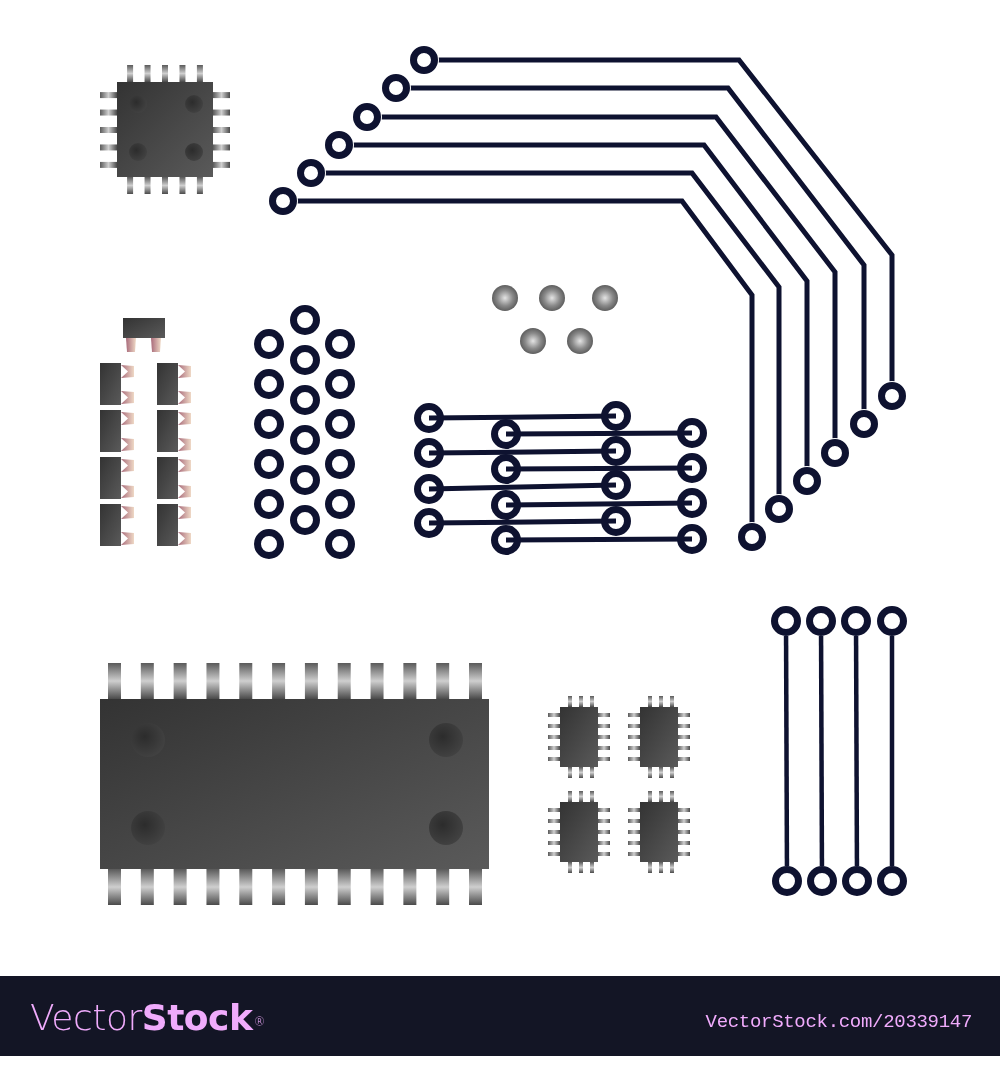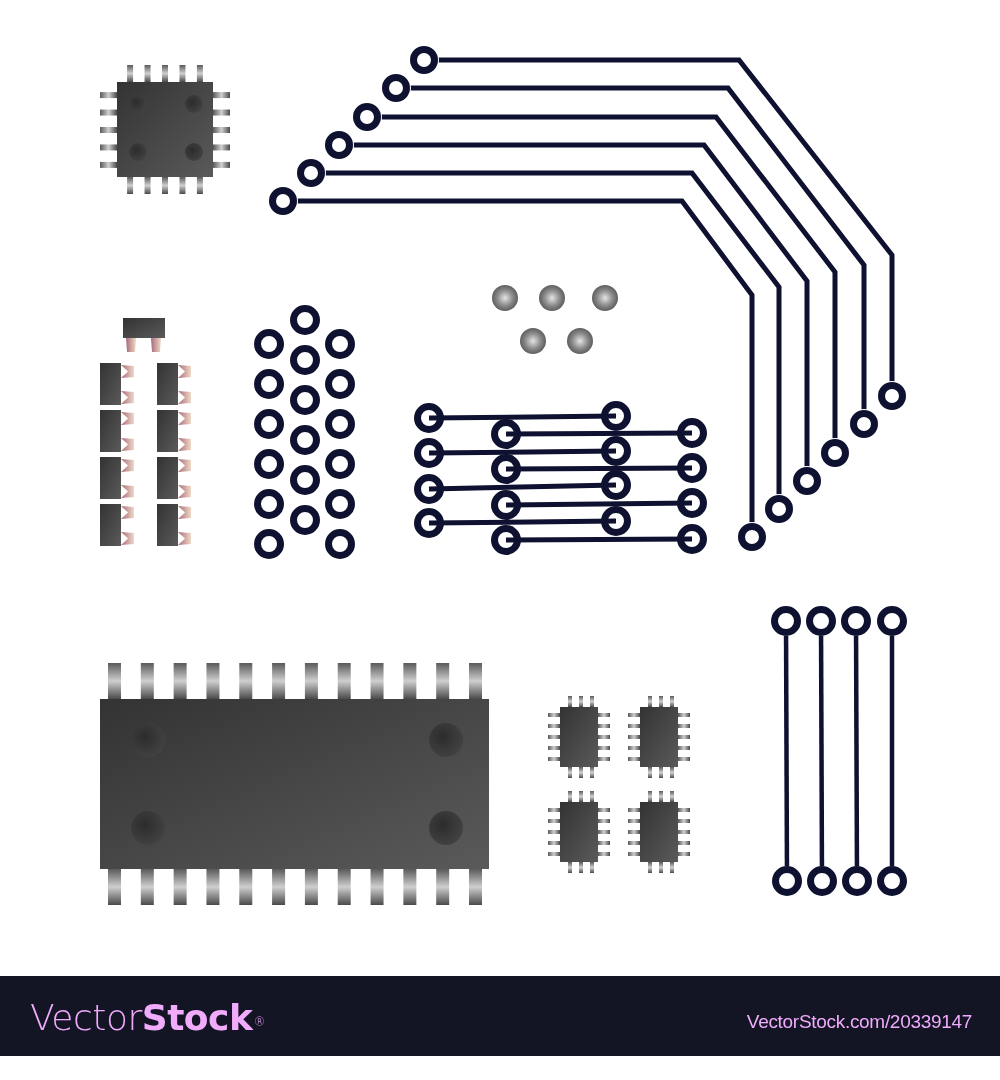--- a/index.html
+++ b/index.html
@@ -2,21 +2,21 @@
 <html><head>
 <meta charset="utf-8">
 <style>
   html, body { margin: 0; padding: 0; }
   body { width: 1000px; height: 1080px; background: #ffffff; overflow: hidden; position: relative; font-family: "Liberation Sans", sans-serif; }
   #canvas { position: absolute; left: 0; top: 0; width: 1000px; height: 1000px; }
   #footer { position: absolute; left: 0; top: 976px; width: 1000px; height: 80px; background: #131525; color: #f0abfc; }
   .brand { position: absolute; left: 30px; top: 22px; font-size: 36px; letter-spacing: -0.5px; font-family: "DejaVu Sans", sans-serif; font-weight: 300; line-height: 40px; }
   .brand .bold { font-weight: 700; }
   .brand sup { font-size: 12px; vertical-align: top; position: relative; top: 4px; margin-left: 1px; }
-  .url { position: absolute; right: 28px; top: 35px; font-size: 19px; font-family: Liberation Sans, sans-serif; line-height: 22px; letter-spacing: -0.3px; margin-left: 33px; }
+  .url { position: absolute; right: 28px; top: 35px; font-size: 19px; font-family: Liberation Mono, monospace; line-height: 22px; letter-spacing: -0.3px; margin-left: 33px; }
 </style>
 </head>
 <body>
 
 <svg id="canvas" viewBox="0 0 1000 1000" xmlns="http://www.w3.org/2000/svg">
   <defs>
     <linearGradient id="chipGrad" x1="0" y1="0" x2="1" y2="1">
       <stop offset="0" stop-color="#333333"></stop>
       <stop offset="1" stop-color="#5a5a5a"></stop>
     </linearGradient>

